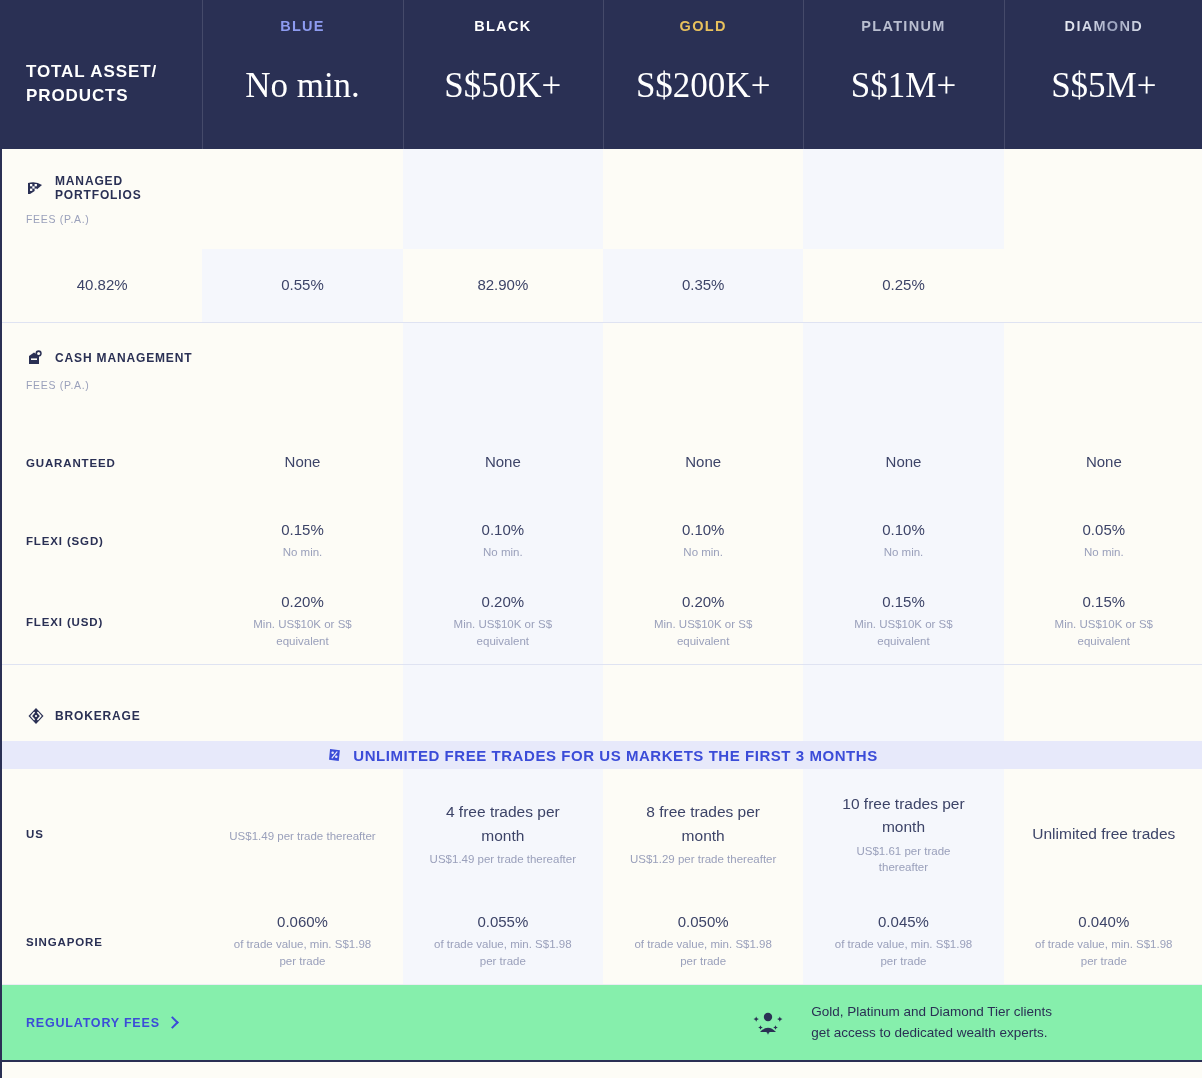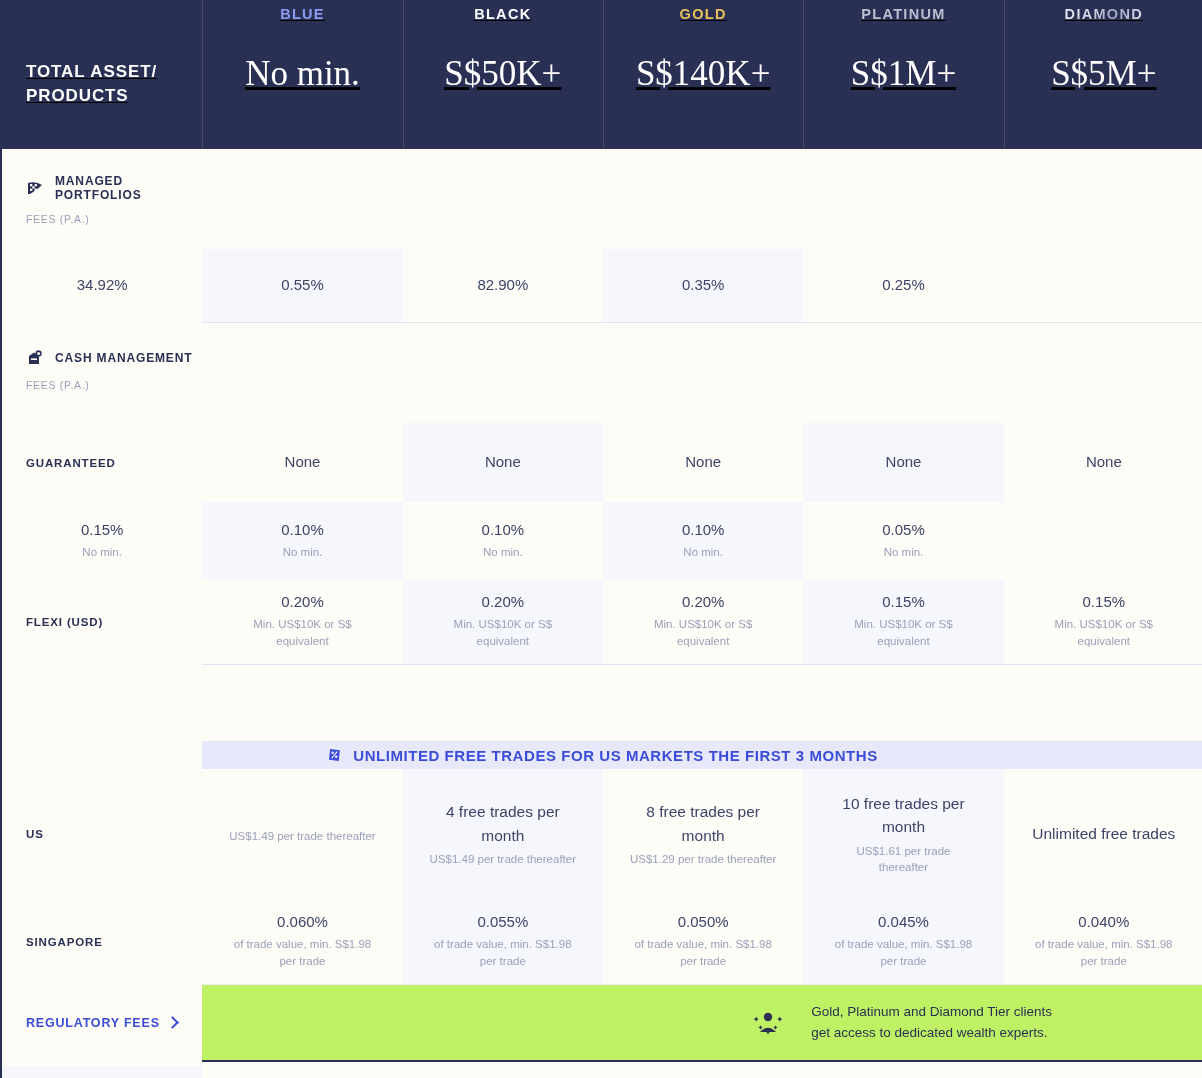--- a/index.html
+++ b/index.html
@@ -27,21 +27,21 @@
   }
   .cell.label-cell {
     align-items: flex-start; justify-content: center;
     padding-left: 24px; text-align: left;
   }
   .tint { background: #f5f7fc; }
   .cream { background: #fdfcf6; }
 
   
   .table-header { height: 149px; background: #2a3054; }
-  .table-header .cell { position: relative; justify-content: flex-start; padding-top: 6px; text-decoration: underline; }
+  .table-header .cell { position: relative; justify-content: flex-start; padding-top: 18px; }
   .table-header .cell + .cell::before {
     content: ""; position: absolute; left: 0; top: 0; bottom: 0;
     width: 1px; background: rgba(255,255,255,0.13);
   }
   .tier-name {
     font-size: 14.5px; font-weight: bold; letter-spacing: 1.3px;
     text-transform: uppercase;
   }
   .tier-blue { color: #8d9bf0; }
   .tier-black { color: #ffffff; }
@@ -57,21 +57,21 @@
     color: #ffffff; font-size: 35px; line-height: 1;
     margin-top: 34px; font-weight: normal;
   }
   .header-label {
     color: #ffffff; font-size: 17px; font-weight: bold;
     letter-spacing: 0.9px; line-height: 1.45; text-transform: uppercase;
   }
   .table-header .label-cell { justify-content: flex-end; padding-bottom: 40px; }
 
   
-  .section-head { height: 100px; flex-direction: column; }
+  .section-head { height: 100px; }
   .section-head .label-cell { justify-content: flex-start; padding-top: 25px; }
   .sec-title-line { display: flex; align-items: center; gap: 9px; }
   .sec-title {
     font-size: 12px; font-weight: bold; letter-spacing: 0.85px;
     color: #2a3054; text-transform: uppercase;
   }
   .sec-sub {
     font-size: 10.5px; letter-spacing: 0.7px; color: #9aa0bb;
     margin-top: 11px; text-transform: uppercase;
   }
@@ -108,21 +108,21 @@
   }
   .promo-text {
     color: #3b4cd8; font-size: 15px; font-weight: bold;
     letter-spacing: 0.55px; text-transform: uppercase;
   }
   .promo-icon { width: 18px; height: 18px; display: block; }
 
   
   .footer {
     height: 75px; width: 100%; display: flex; align-items: center;
-    background: #bef264;
+    background: #86efac;
   }
   .reg-link {
     display: flex; align-items: center; gap: 8px;
     margin-left: 24px; cursor: pointer;
   }
   .reg-link span {
     color: #3b4cd8; font-size: 12.5px; font-weight: bold;
     letter-spacing: 0.8px; text-transform: uppercase;
   }
   .chev { width: 9px; height: 9px; border-right: 2px solid #3b4cd8;
@@ -151,21 +151,21 @@
     <div class="cell">
       <div class="tier-name tier-blue">BLUE</div>
       <div class="tier-amount">No min.</div>
     </div>
     <div class="cell">
       <div class="tier-name tier-black">BLACK</div>
       <div class="tier-amount">S$50K+</div>
     </div>
     <div class="cell">
       <div class="tier-name tier-gold">GOLD</div>
-      <div class="tier-amount">S$140K+</div>
+      <div class="tier-amount">S$200K+</div>
     </div>
     <div class="cell">
       <div class="tier-name tier-platinum">PLATINUM</div>
       <div class="tier-amount">S$1M+</div>
     </div>
     <div class="cell">
       <div class="tier-name tier-diamond">DIAMOND</div>
       <div class="tier-amount">S$5M+</div>
     </div>
   </div>
@@ -187,21 +187,21 @@
     </div>
     <div class="cell cream"></div>
     <div class="cell tint"></div>
     <div class="cell cream"></div>
     <div class="cell tint"></div>
     <div class="cell cream"></div>
   </div>
 
   <div class="row r-portfolios">
     <div class="cell cream">
-      <div class="val">34.92%</div>
+      <div class="val">40.82%</div>
     </div>
     <div class="cell tint">
       <div class="val">0.55%</div>
     </div>
     <div class="cell cream">
       <div class="val">82.90%</div>
     </div>
     <div class="cell tint">
       <div class="val">0.35%</div>
     </div>
@@ -248,20 +248,23 @@
     </div>
     <div class="cell tint">
       <div class="val">None</div>
     </div>
     <div class="cell cream">
       <div class="val">None</div>
     </div>
   </div>
 
   <div class="row r-flexi-sgd">
+    <div class="cell label-cell cream">
+      <div class="row-label">FLEXI (SGD)</div>
+    </div>
     <div class="cell cream">
       <div class="val">0.15%</div>
       <div class="val-sub">No min.</div>
     </div>
     <div class="cell tint">
       <div class="val">0.10%</div>
       <div class="val-sub">No min.</div>
     </div>
     <div class="cell cream">
       <div class="val">0.10%</div>

